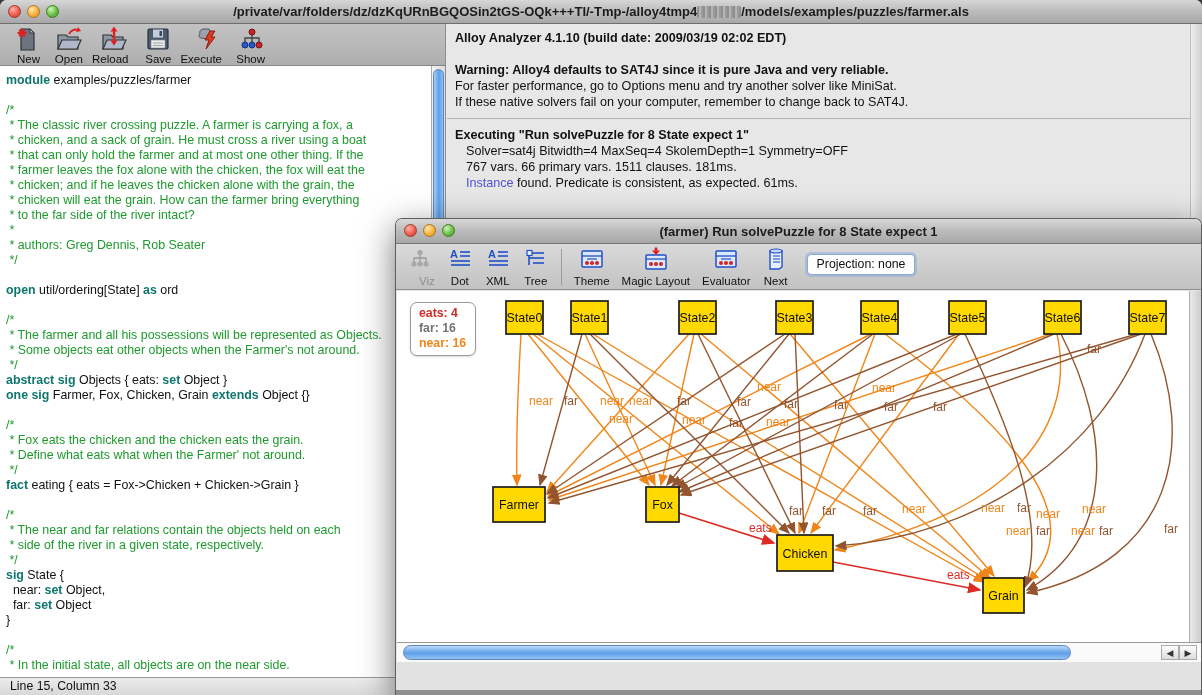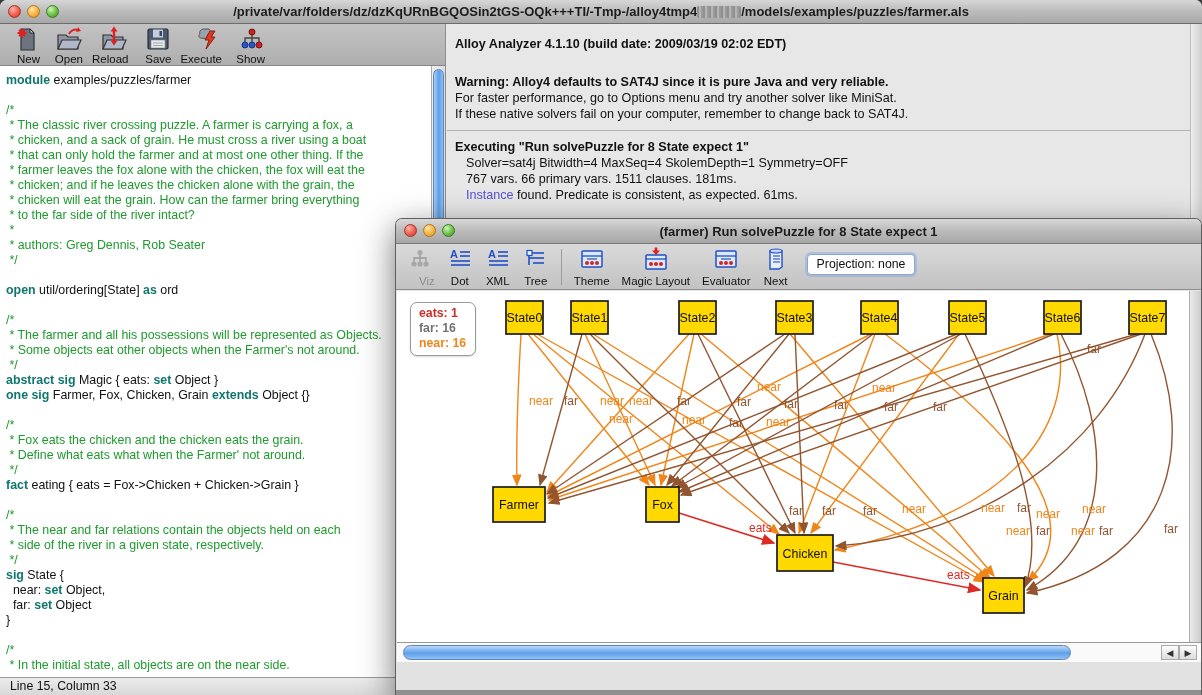--- a/index.html
+++ b/index.html
@@ -44,21 +44,21 @@
 
   .statusbar { position:absolute; left:0; bottom:0; width:100%; height:18px;
     background:linear-gradient(#ececec,#d8d8d8); border-top:1px solid #9a9a9a;
     font-size:12.3px; color:#111; padding:1px 0 0 10px; }
 
   
   .log-pane { position:absolute; left:447px; top:24px; right:0; bottom:0; background:#e7e7e7; padding:6px 14px 0 8px; }
   .log-scroll { position:absolute; right:0; top:0; width:12px; bottom:0;
     background:linear-gradient(90deg,#ededed,#cfcfcf); border-left:1px solid #bdbdbd; }
   .log-line { font-size:12.6px; line-height:16px; color:#111; white-space:nowrap; }
-  .log-line.bold { font-weight:bold;margin-top:6px; }
+  .log-line.bold { font-weight:bold; }
   .log-line.indent { padding-left:11px; }
   .log-spacer { height:16px; }
   .log-divider { border-top:1px solid #b3b3b3; margin:8px -14px 8px -8px; }
   .log-link { color:#5252d4; }
 
   
   .viz-window { position:absolute; left:395px; top:218px; width:807px; height:477px;
     background:#e4e4e4; border:1px solid #5f5f5f; border-bottom:none; border-radius:7px 7px 0 0;
     box-shadow:0 10px 34px rgba(0,0,0,.55); }
   .viz-titlebar { position:absolute; left:0; top:0; width:100%; height:25px;
@@ -210,21 +210,21 @@
             <div class="code-line"><span class="tok-c"> *</span></div>
             <div class="code-line"><span class="tok-c"> * authors: Greg Dennis, Rob Seater</span></div>
             <div class="code-line"><span class="tok-c"> */</span></div>
             <div class="code-line">&nbsp;</div>
             <div class="code-line"><span class="tok-k">open </span><span class="tok-p">util/ordering[State] </span><span class="tok-k">as </span><span class="tok-p">ord</span></div>
             <div class="code-line">&nbsp;</div>
             <div class="code-line"><span class="tok-c">/*</span></div>
             <div class="code-line"><span class="tok-c"> * The farmer and all his possessions will be represented as Objects.</span></div>
             <div class="code-line"><span class="tok-c"> * Some objects eat other objects when the Farmer's not around.</span></div>
             <div class="code-line"><span class="tok-c"> */</span></div>
-            <div class="code-line"><span class="tok-k">abstract sig </span><span class="tok-p">Magic { eats: </span><span class="tok-k">set </span><span class="tok-p">Object }</span></div>
+            <div class="code-line"><span class="tok-k">abstract sig </span><span class="tok-p">Objects { eats: </span><span class="tok-k">set </span><span class="tok-p">Object }</span></div>
             <div class="code-line"><span class="tok-k">one sig </span><span class="tok-p">Farmer, Fox, Chicken, Grain </span><span class="tok-k">extends </span><span class="tok-p">Object {}</span></div>
             <div class="code-line">&nbsp;</div>
             <div class="code-line"><span class="tok-c">/*</span></div>
             <div class="code-line"><span class="tok-c"> * Fox eats the chicken and the chicken eats the grain.</span></div>
             <div class="code-line"><span class="tok-c"> * Define what eats what when the Farmer' not around.</span></div>
             <div class="code-line"><span class="tok-c"> */</span></div>
             <div class="code-line"><span class="tok-k">fact </span><span class="tok-p">eating { eats = Fox-&gt;Chicken + Chicken-&gt;Grain }</span></div>
             <div class="code-line">&nbsp;</div>
             <div class="code-line"><span class="tok-c">/*</span></div>
             <div class="code-line"><span class="tok-c"> * The near and far relations contain the objects held on each</span></div>
@@ -502,21 +502,21 @@
               <rect x="776" y="534" width="56" height="36"></rect>
               <text x="804" y="556.5" text-anchor="middle">Chicken</text>
             </g>
             <g class="graph-node">
               <rect x="982" y="577" width="41" height="35"></rect>
               <text x="1002.5" y="599" text-anchor="middle">Grain</text>
             </g>
           </g>
       </svg>
       <div class="legend-box">
-        <div class="legend-row legend-eats">eats: 1</div>
+        <div class="legend-row legend-eats">eats: 4</div>
         <div class="legend-row legend-far">far: 16</div>
         <div class="legend-row legend-near">near: 16</div>
       </div>
       <div class="canvas-vscroll"></div>
     </div>
 
     <div class="hscroll">
       <div class="hthumb"></div>
       <div class="harrows">
         <div class="harrow">◀</div>

